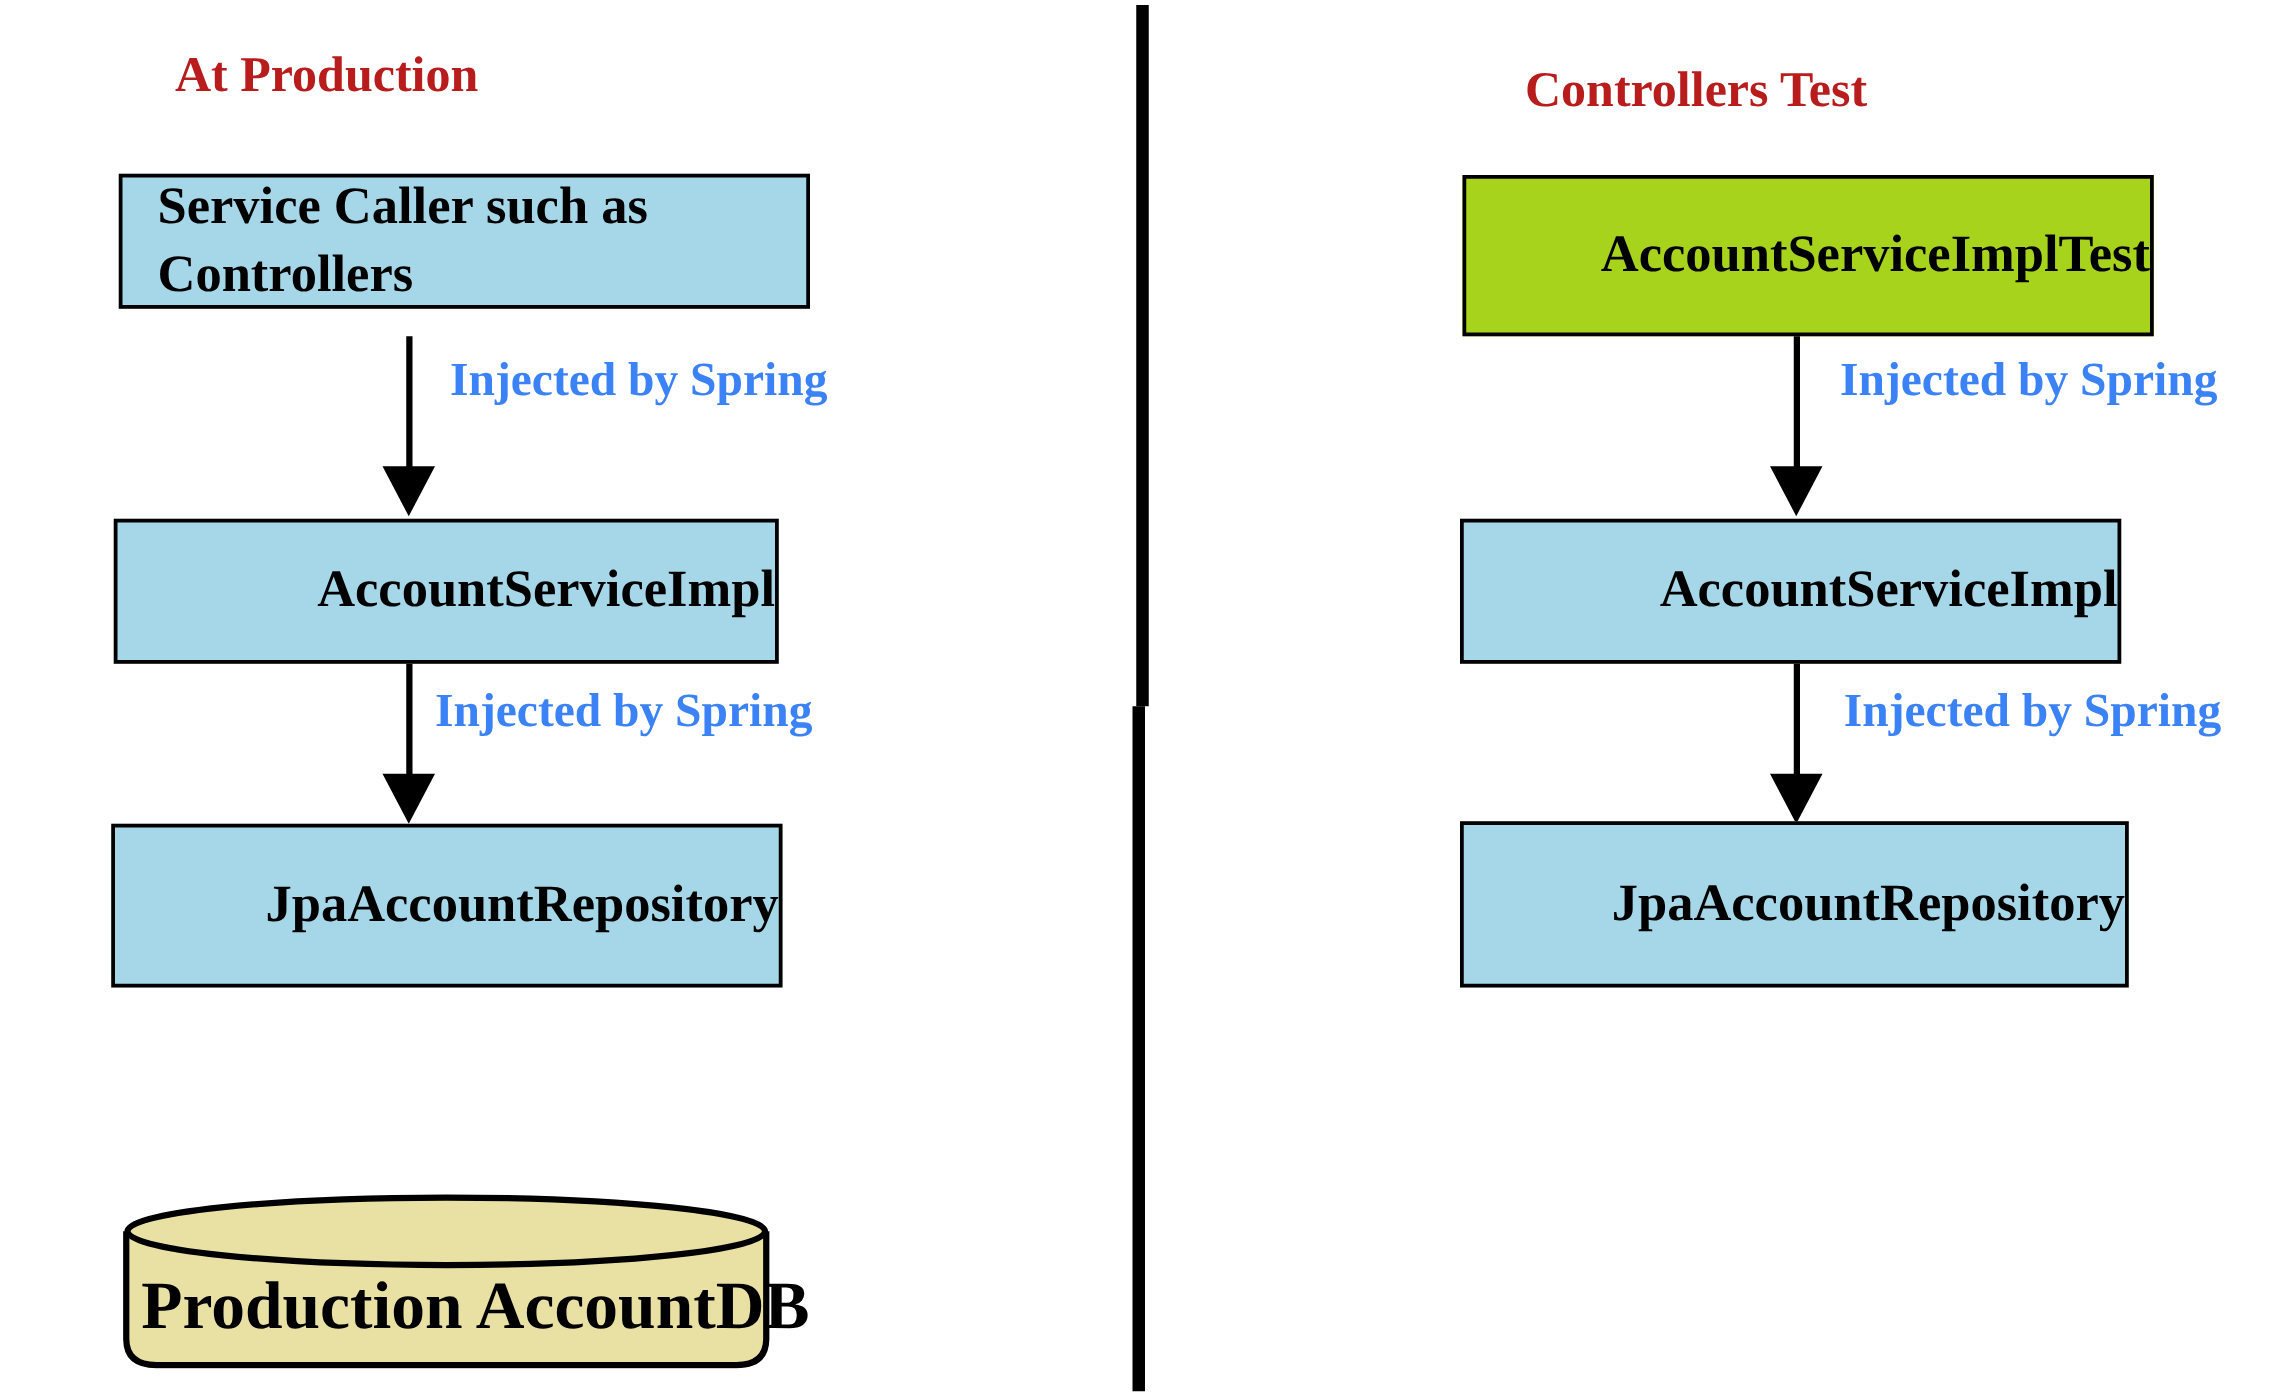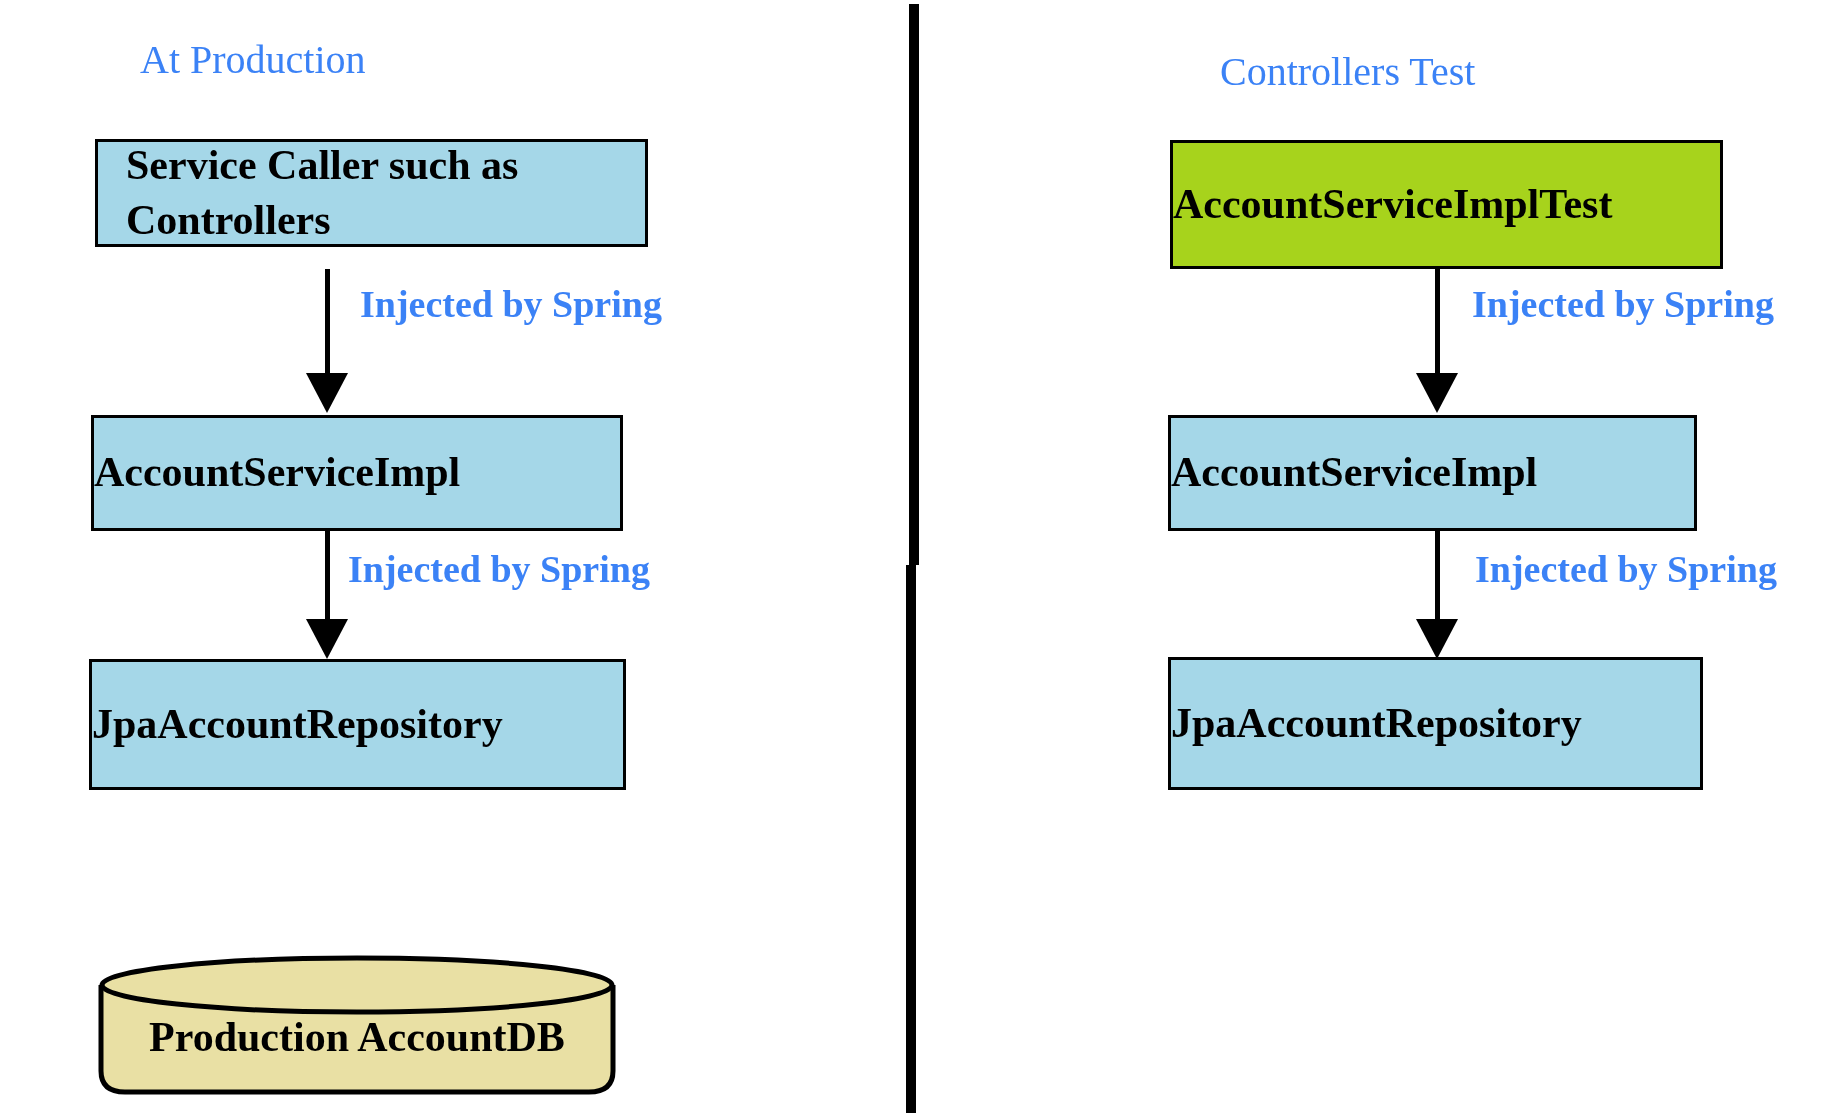--- a/index.html
+++ b/index.html
@@ -16,35 +16,35 @@
     overflow: hidden;
   }
   
   .divider { position: absolute; background: #000; }
   .divider.seg1 { left: 909px; top: 4px;   width: 10px; height: 561px; }
   .divider.seg2 { left: 906px; top: 565px; width: 10px; height: 548px; }
 
   .col-title {
     position: absolute;
     font-size: 40px;
-    font-weight: normal;
-    color: #3b82f6;
+    font-weight: bold;
+    color: #b91c1c;
     white-space: nowrap;
   }
   .col-title.left  { left: 140px; top: 36px; }
   .col-title.right { left: 1220px; top: 48px; }
 
   .box {
     position: absolute;
     box-sizing: border-box;
     border: 3px solid #000;
     background: #a5d7e8;
     display: flex;
     align-items: center;
-    justify-content: flex-start;
+    justify-content: flex-end;
     font-size: 42px;
     font-weight: bold;
     color: #000;
     line-height: 1.32;
     white-space: pre-line;
     text-align: center;
   }
   .box.green { background: #a7d31c; }
   .box.align-left { justify-content: flex-start; text-align: left; padding-left: 28px; }
 
@@ -84,23 +84,23 @@
   .l-elabel2 { left: 348px;  top: 547px; }
   .r-elabel1 { left: 1472px; top: 282px; }
   .r-elabel2 { left: 1475px; top: 547px; }
 
   .db { position: absolute; }
   .l-db { left: 97px;   top: 955px; width: 520px; height: 140px; }
   .r-db { left: 1181px; top: 945px; width: 513px; height: 128px; }
   .db svg { display: block; }
   .db-label {
     position: absolute;
-    left: 0; right: 0;
-    text-align: center;
-    font-size: 42px;
+    left: 16px; right: 0;
+    text-align: left;
+    font-size: 54px;
     font-weight: bold;
     color: #000;
     white-space: nowrap;
   }
   .l-db .db-label { top: 58px; }
   .r-db .db-label { top: 52px; }
 </style>
 </head>
 <body>
 

